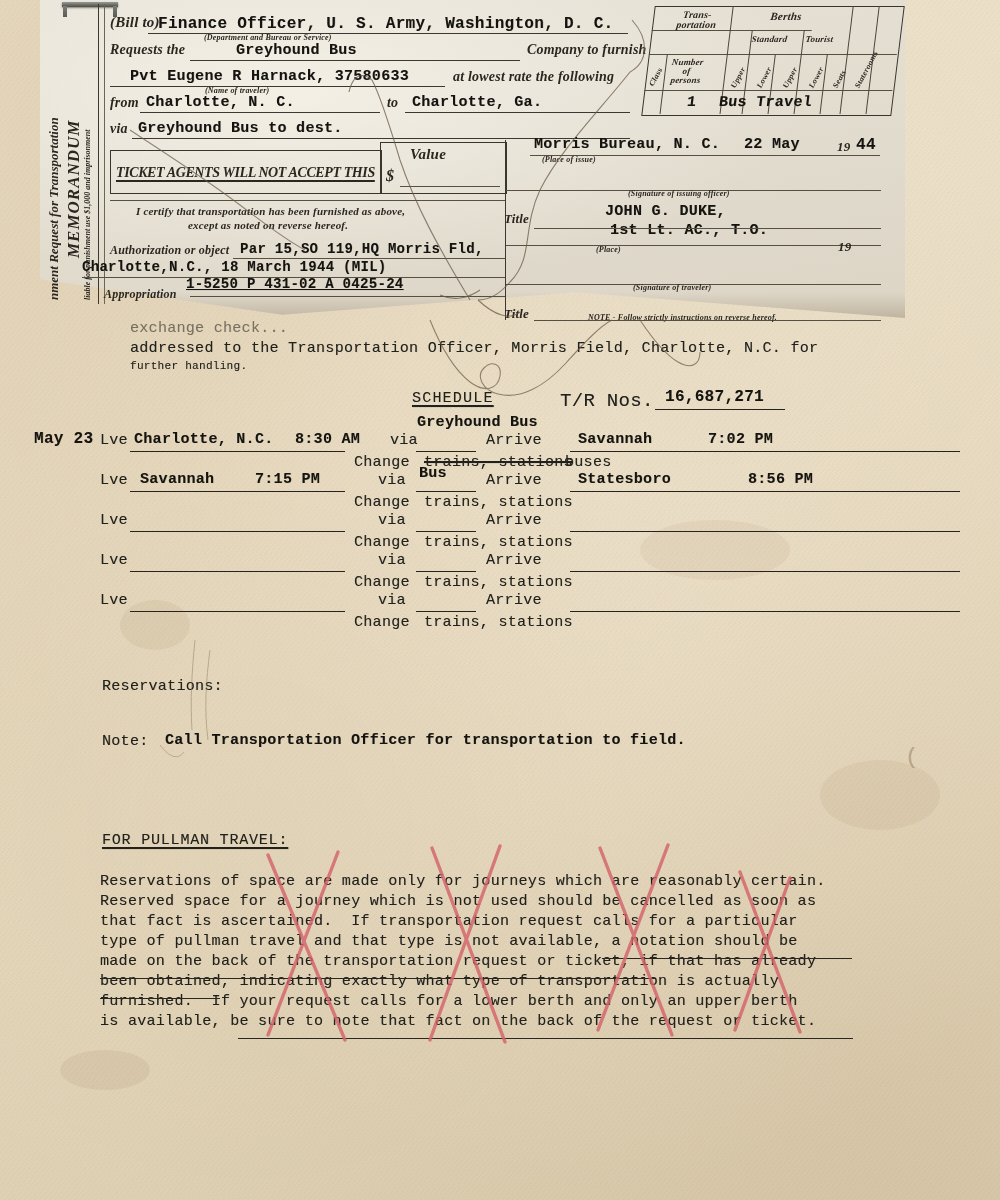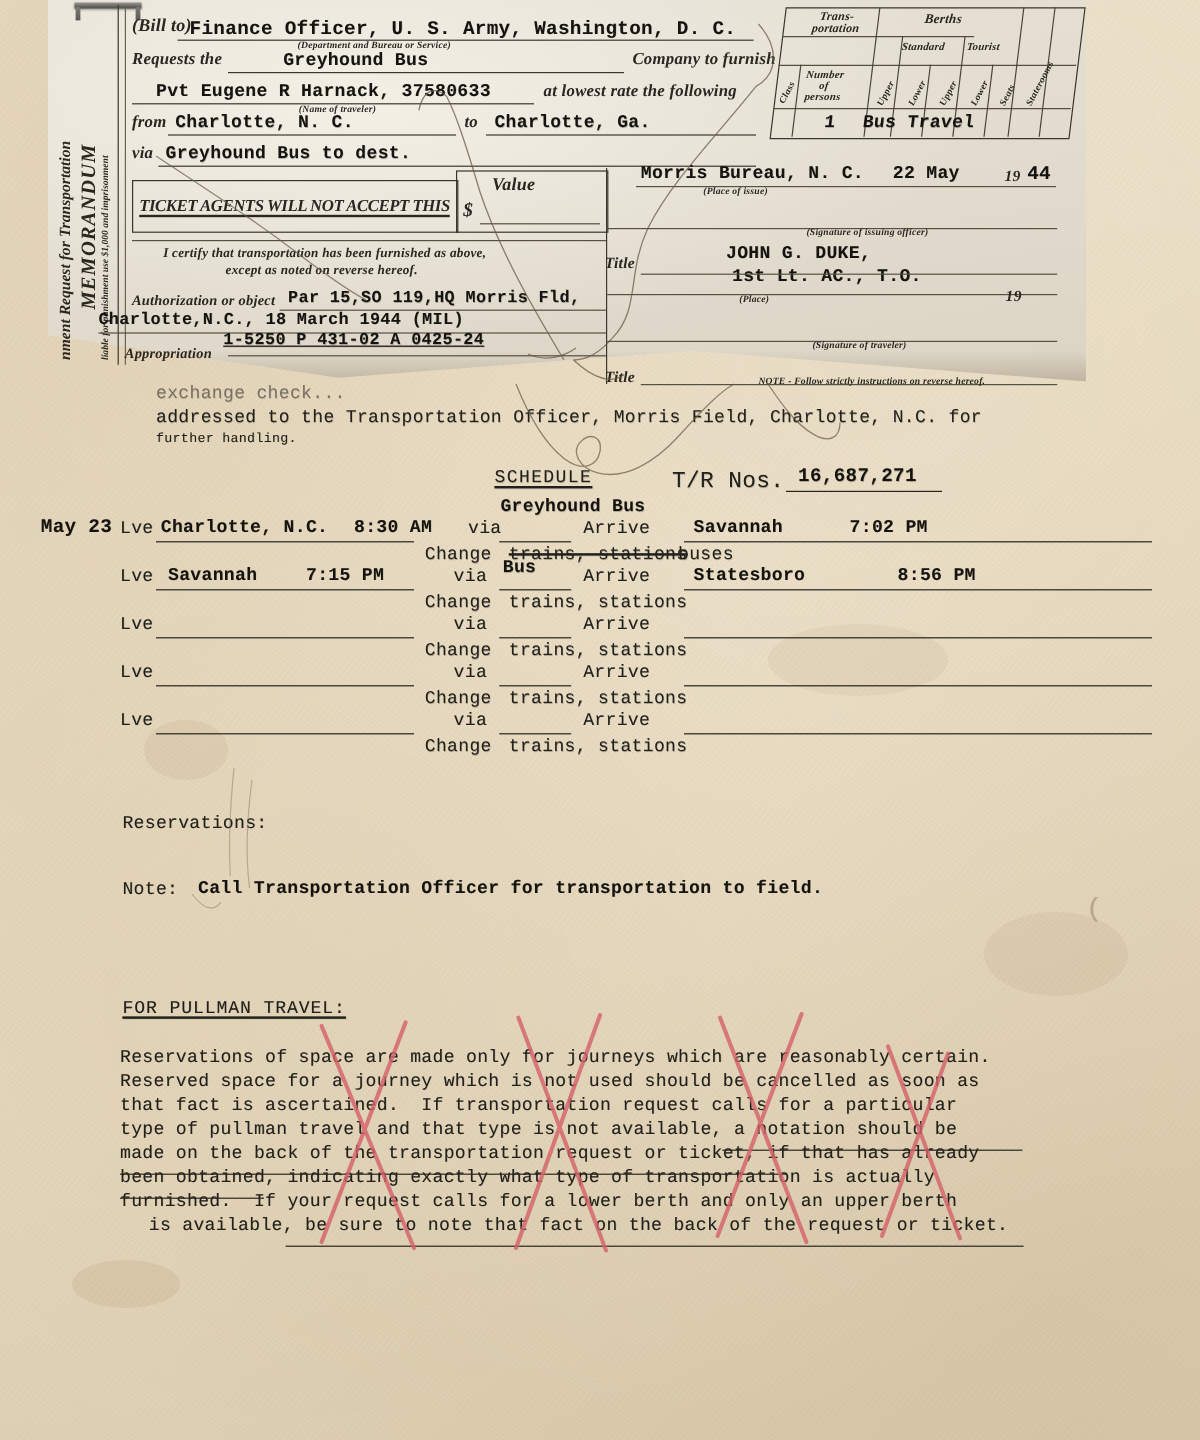--- a/index.html
+++ b/index.html
@@ -40,21 +40,21 @@
   .ul{text-decoration:underline;text-decoration-thickness:1.6px;text-underline-offset:3px;}
   .strike{text-decoration:line-through;text-decoration-thickness:1.5px;}
 
   
   .sc{
     position:absolute;white-space:pre;
     font-family:"Liberation Serif",serif;
     font-style:italic;font-weight:bold;
     color:#2a2620;letter-spacing:.2px;
   }
-  .sm{font-size:8px;margin-left:44px;}
+  .sm{font-size:8px;}
 
   
   #slip{
     position:absolute;left:40px;top:-4px;width:865px;height:322px;
     background:
       radial-gradient(ellipse at 30% 30%, rgba(255,253,246,.55), rgba(0,0,0,0) 60%),
       linear-gradient(172deg,#e7e2d6 0%,#e3ddd0 45%,#dcd5c6 100%);
     box-shadow:0 3px 7px rgba(90,70,45,.30), 0 1px 0 rgba(255,255,255,.35) inset;
     clip-path:polygon(0 0, 100% 0, 100% 100%, 62% 92%, 28% 99%, 0 88%);
   }
@@ -219,21 +219,21 @@
 
 <div class="rule thin" style="left:506px;top:190px;width:375px;"></div>
 <div class="sc sm" style="left:628px;top:189px;">(Signature of issuing officer)</div>
 
 <div class="sc" style="left:504px;top:211px;font-size:13px;">Title</div>
 <div class="tw bold" style="left:605px;top:203px;font-size:15px;">JOHN G. DUKE,</div>
 <div class="tw bold" style="left:610px;top:222px;font-size:15px;">1st Lt. AC., T.O.</div>
 <div class="rule thin" style="left:534px;top:228px;width:347px;"></div>
 
 <div class="rule thin" style="left:506px;top:245px;width:375px;"></div>
-<div class="sc sm" style="left:572px;top:245px;">(Place)</div>
+<div class="sc sm" style="left:596px;top:245px;">(Place)</div>
 <div class="sc" style="left:838px;top:239px;font-size:13px;">19</div>
 
 <div class="rule thin" style="left:506px;top:284px;width:375px;"></div>
 <div class="sc sm" style="left:633px;top:283px;">(Signature of traveler)</div>
 
 <div class="sc" style="left:504px;top:306px;font-size:13px;">Title</div>
 <div class="rule thin" style="left:534px;top:320px;width:347px;"></div>
 <div class="sc sm" style="left:588px;top:313px;">NOTE - Follow strictly instructions on reverse hereof.</div>
 
 <svg class="ink" width="1000" height="400">
@@ -337,21 +337,21 @@
 <div class="tw ul" style="left:102px;top:832px;font-size:15px;letter-spacing:.8px;">FOR PULLMAN TRAVEL:</div>
 
 <div id="pullman-block">
     <div class="tw" style="left:100px;top:873px;font-size:15px;">Reservations of space are made only for journeys which are reasonably certain.</div>
     <div class="tw" style="left:100px;top:893px;font-size:15px;">Reserved space for a journey which is not used should be cancelled as soon as</div>
     <div class="tw" style="left:100px;top:913px;font-size:15px;">that fact is ascertained.  If transportation request calls for a particular</div>
     <div class="tw" style="left:100px;top:933px;font-size:15px;">type of pullman travel and that type is not available, a notation should be</div>
     <div class="tw" style="left:100px;top:953px;font-size:15px;">made on the back of the transportation request or ticket, if that has already</div>
     <div class="tw" style="left:100px;top:973px;font-size:15px;">been obtained, indicating exactly what type of transportation is actually</div>
     <div class="tw" style="left:100px;top:993px;font-size:15px;">furnished.  If your request calls for a lower berth and only an upper berth</div>
-    <div class="tw" style="left:100px;top:1013px;font-size:15px;margin-left:24px;">is available, be sure to note that fact on the back of the request or ticket.</div>
+    <div class="tw" style="left:100px;top:1013px;font-size:15px;">is available, be sure to note that fact on the back of the request or ticket.</div>
   </div>
 
 <div class="rule" style="left:602px;top:958px;width:250px;border-top:1.4px solid #2a2620;"></div>
 <div class="rule" style="left:100px;top:978px;width:555px;border-top:1.4px solid #2a2620;"></div>
 <div class="rule" style="left:100px;top:998px;width:120px;border-top:1.4px solid #2a2620;"></div>
 <div class="rule" style="left:238px;top:1038px;width:615px;border-top:1.4px solid #2a2620;"></div>
 
 <svg id="xmarks" viewBox="0 0 1000 1200">
   <g stroke="#d4636b" stroke-width="3.4" fill="none" stroke-linecap="round" opacity=".82">
 

